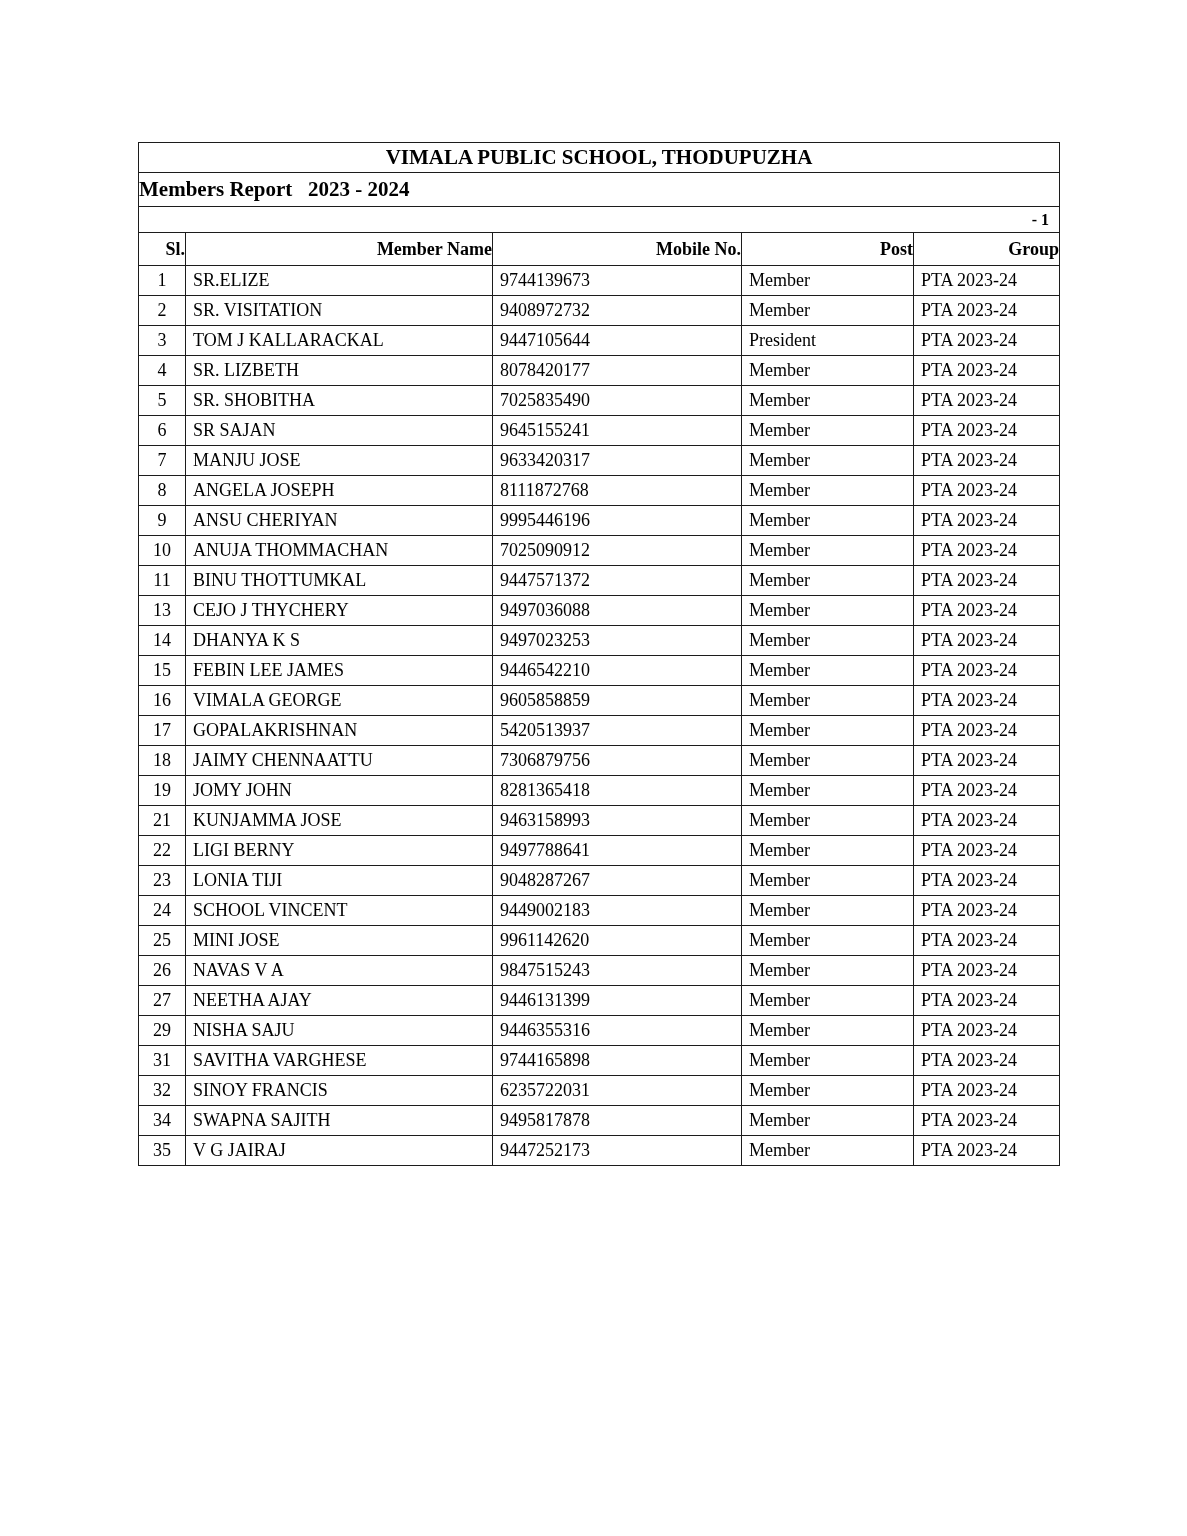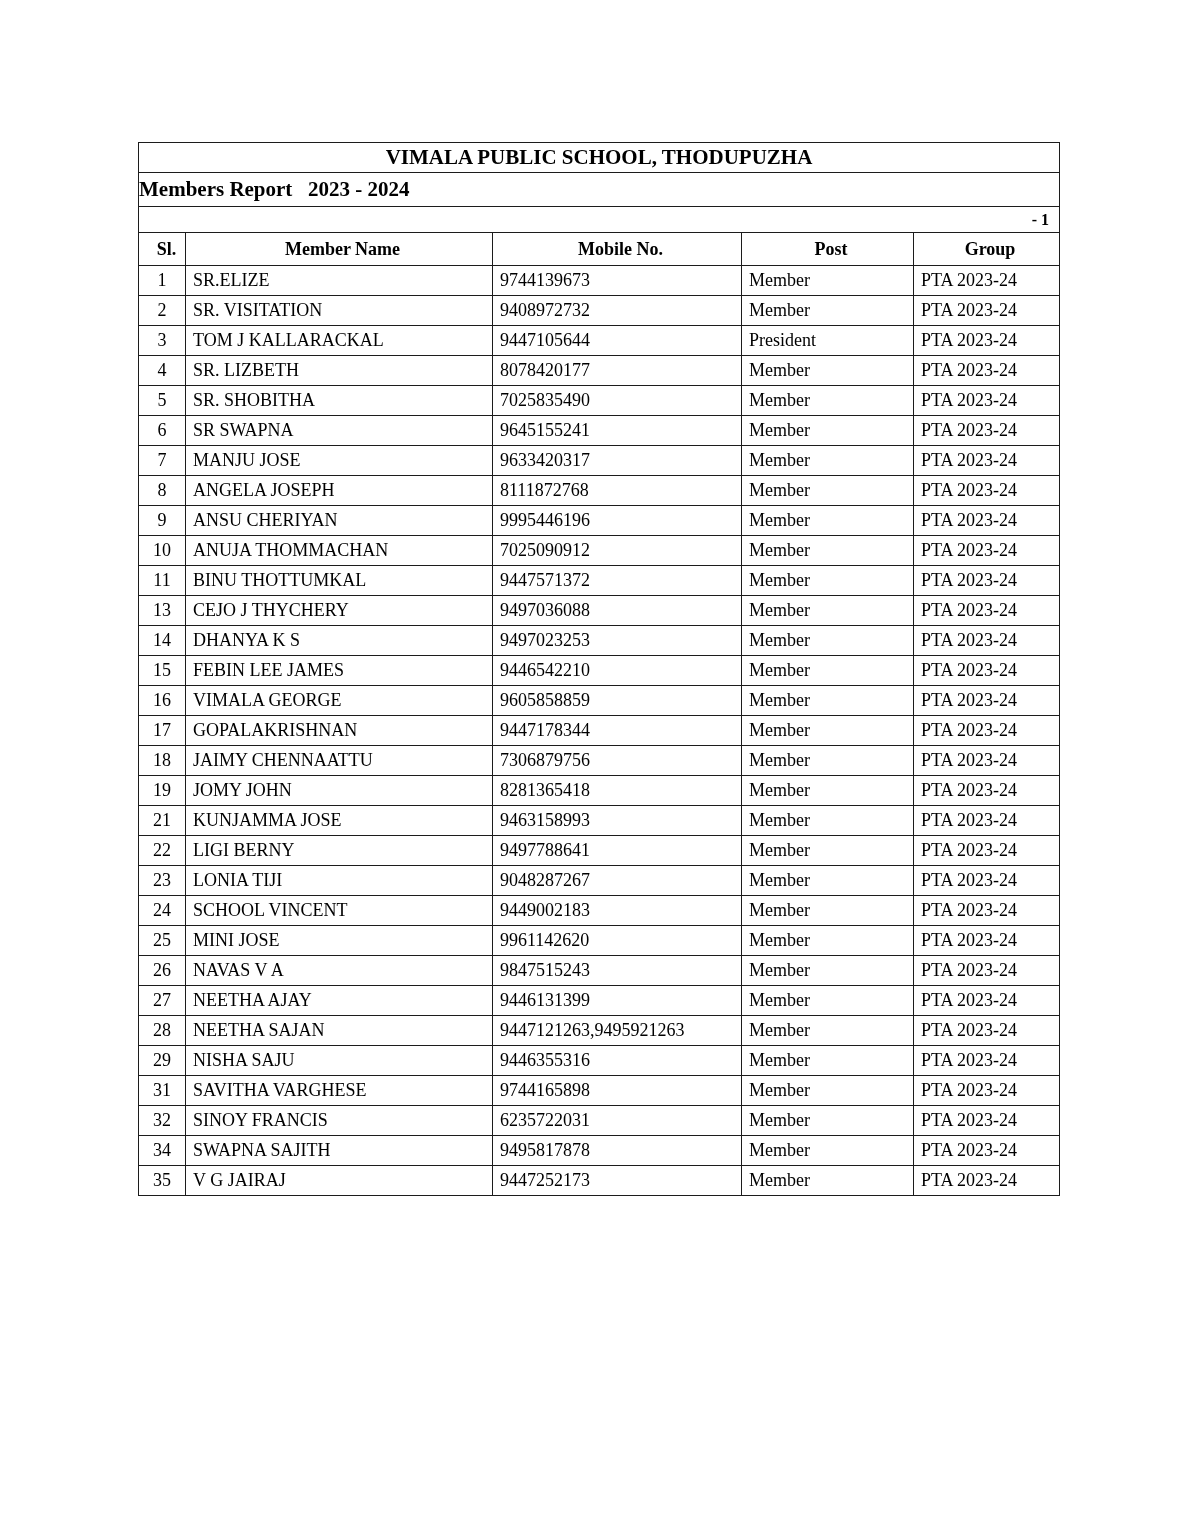--- a/index.html
+++ b/index.html
@@ -43,21 +43,21 @@
   }
   tr.row-pagenum td {
     height: 26px;
     text-align: right;
     font-weight: bold;
     font-size: 16px;
     padding-right: 10px;
   }
   tr.row-header th {
     height: 33px;
-    text-align: center;
+    text-align: right;
     font-weight: bold;
     font-size: 18px;
     padding-left: 7px;
   }
   tr.row-header th.c-sl {
     padding-left: 9px;
   }
   tbody.data-rows td {
     height: 30px;
     font-size: 18px;
@@ -130,21 +130,21 @@
         </tr>
         <tr>
           <td class="c-sl">5</td>
           <td>SR. SHOBITHA</td>
           <td>7025835490</td>
           <td>Member</td>
           <td>PTA 2023-24</td>
         </tr>
         <tr>
           <td class="c-sl">6</td>
-          <td>SR SWAPNA</td>
+          <td>SR SAJAN</td>
           <td>9645155241</td>
           <td>Member</td>
           <td>PTA 2023-24</td>
         </tr>
         <tr>
           <td class="c-sl">7</td>
           <td>MANJU JOSE</td>
           <td>9633420317</td>
           <td>Member</td>
           <td>PTA 2023-24</td>
@@ -201,21 +201,21 @@
         <tr>
           <td class="c-sl">16</td>
           <td>VIMALA GEORGE</td>
           <td>9605858859</td>
           <td>Member</td>
           <td>PTA 2023-24</td>
         </tr>
         <tr>
           <td class="c-sl">17</td>
           <td>GOPALAKRISHNAN</td>
-          <td>9447178344</td>
+          <td>5420513937</td>
           <td>Member</td>
           <td>PTA 2023-24</td>
         </tr>
         <tr>
           <td class="c-sl">18</td>
           <td>JAIMY CHENNAATTU</td>
           <td>7306879756</td>
           <td>Member</td>
           <td>PTA 2023-24</td>
         </tr>
@@ -265,27 +265,20 @@
           <td class="c-sl">26</td>
           <td>NAVAS V A</td>
           <td>9847515243</td>
           <td>Member</td>
           <td>PTA 2023-24</td>
         </tr>
         <tr>
           <td class="c-sl">27</td>
           <td>NEETHA AJAY</td>
           <td>9446131399</td>
-          <td>Member</td>
-          <td>PTA 2023-24</td>
-        </tr>
-        <tr>
-          <td class="c-sl">28</td>
-          <td>NEETHA SAJAN</td>
-          <td>9447121263,9495921263</td>
           <td>Member</td>
           <td>PTA 2023-24</td>
         </tr>
         <tr>
           <td class="c-sl">29</td>
           <td>NISHA SAJU</td>
           <td>9446355316</td>
           <td>Member</td>
           <td>PTA 2023-24</td>
         </tr>

